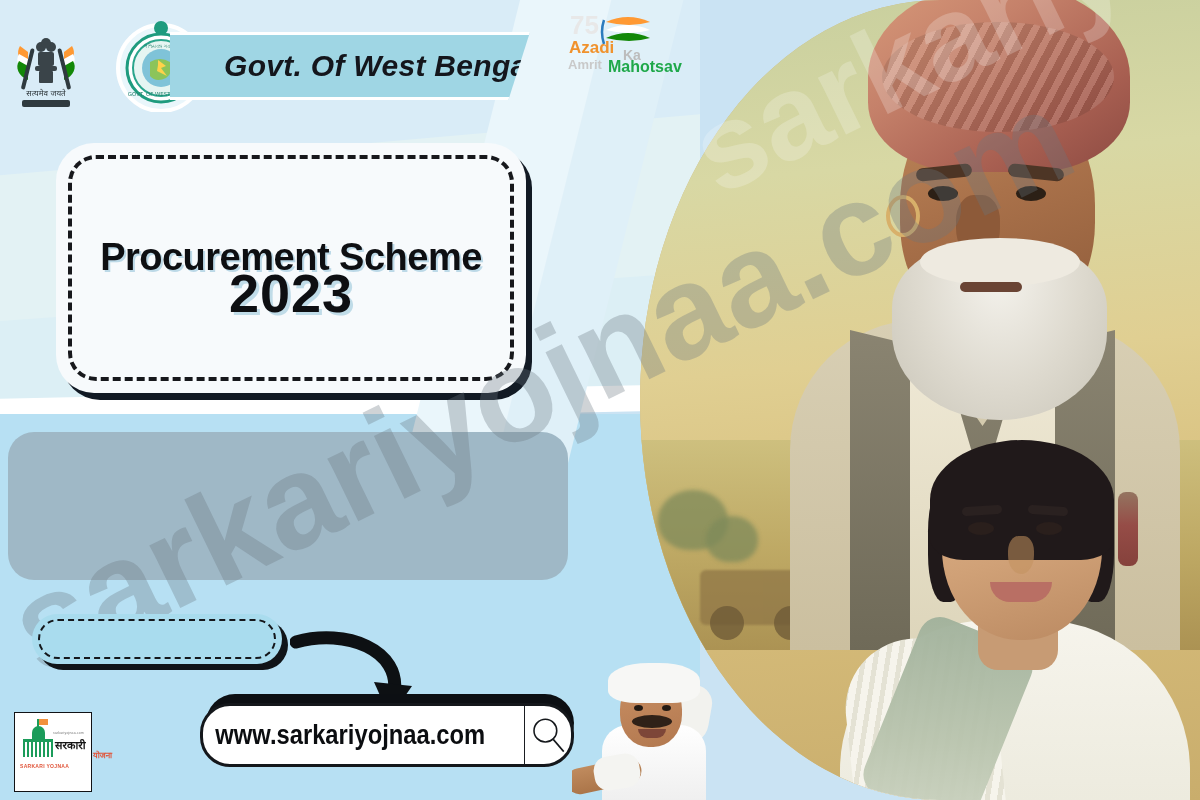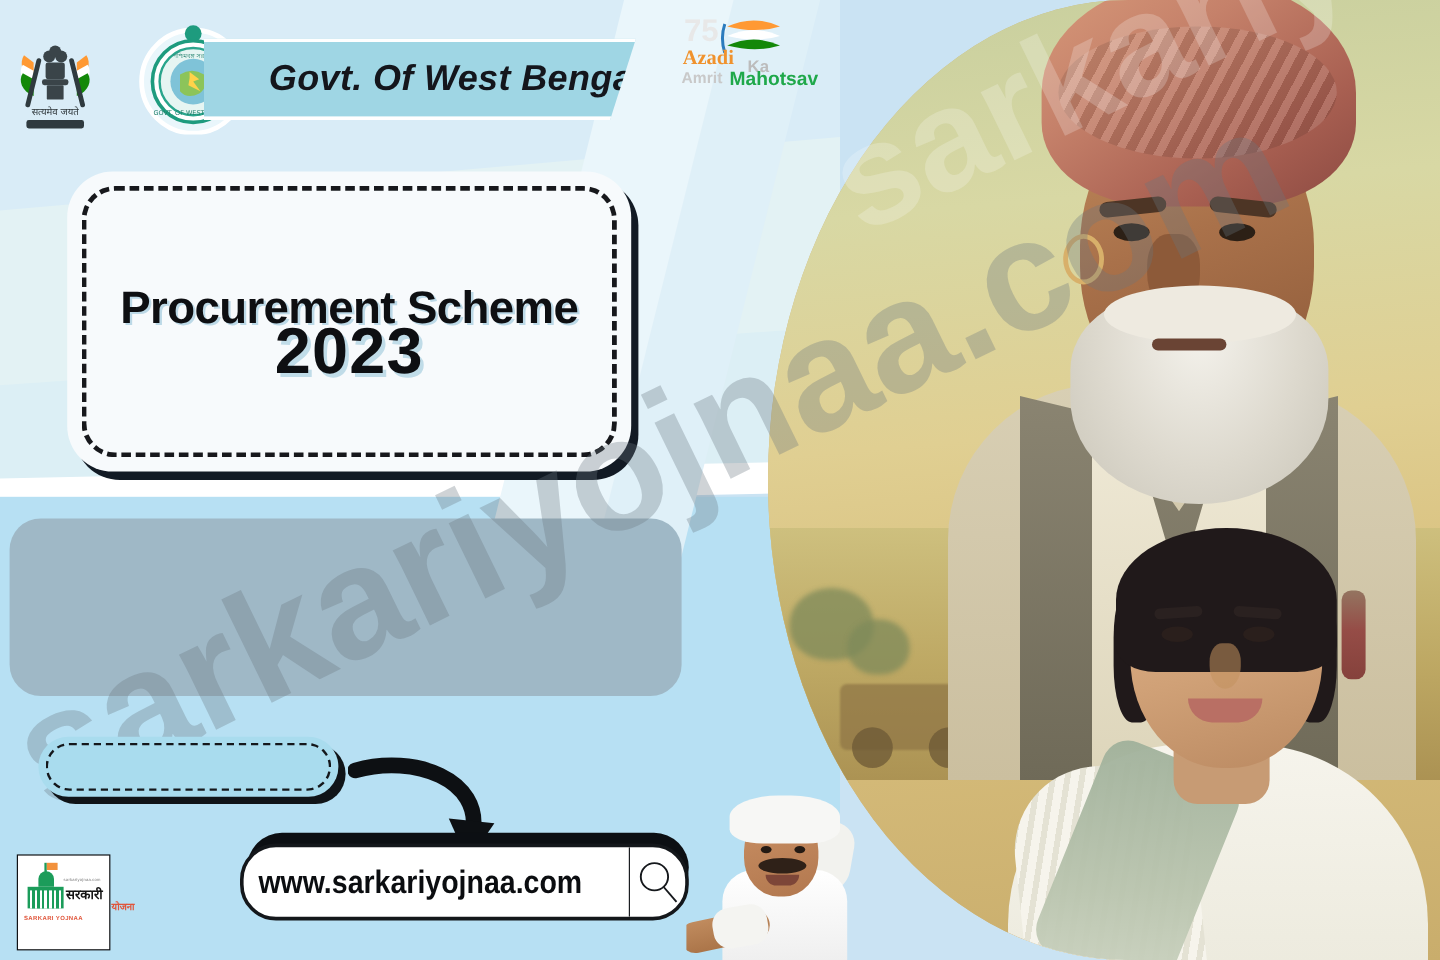--- a/index.html
+++ b/index.html
@@ -110,21 +110,21 @@
   .wb-seal{position:absolute;left:112px;top:12px;width:98px;height:100px;}
   .gov-banner{position:absolute;left:170px;top:32px;width:360px;height:62px;
     background:#9fd6e4;
     clip-path:polygon(0 0,100% 0,94% 100%,0 100%);
     border-top:3px solid #ffffff;border-bottom:3px solid #ffffff;
     display:flex;align-items:center;}
   .gov-banner span{padding-left:54px;font-size:30px;font-weight:bold;font-style:italic;
     color:#14161c;letter-spacing:.3px;white-space:nowrap;}
   .azadi{position:absolute;left:566px;top:8px;width:120px;height:74px;}
   .azadi .a-75{position:absolute;left:4px;top:2px;font-size:26px;font-weight:bold;color:#e8e8e8;}
-  .azadi .a-azadi{position:absolute;left:3px;top:30px;font-size:17px;font-weight:bold;color:#f0922d;font-family:Liberation Serif, serif;}
+  .azadi .a-azadi{position:absolute;left:3px;top:30px;font-size:17px;font-weight:bold;color:#f0922d;}
   .azadi .a-ka{position:absolute;left:57px;top:39px;font-size:14px;font-weight:bold;color:#bcbcbc;}
   .azadi .a-amrit{position:absolute;left:2px;top:49px;font-size:13px;font-weight:bold;color:#c9c9c9;}
   .azadi .a-mahotsav{position:absolute;left:42px;top:50px;font-size:16px;font-weight:bold;color:#1fa84a;}
 
   
   .title-shadow{position:absolute;left:62px;top:150px;width:470px;height:250px;
     background:#121a24;border-radius:38px;}
   .title-card{position:absolute;left:56px;top:143px;width:470px;height:250px;
     background:#f7fafc;border-radius:38px;}
   .title-dash{position:absolute;left:12px;top:12px;right:12px;bottom:12px;

